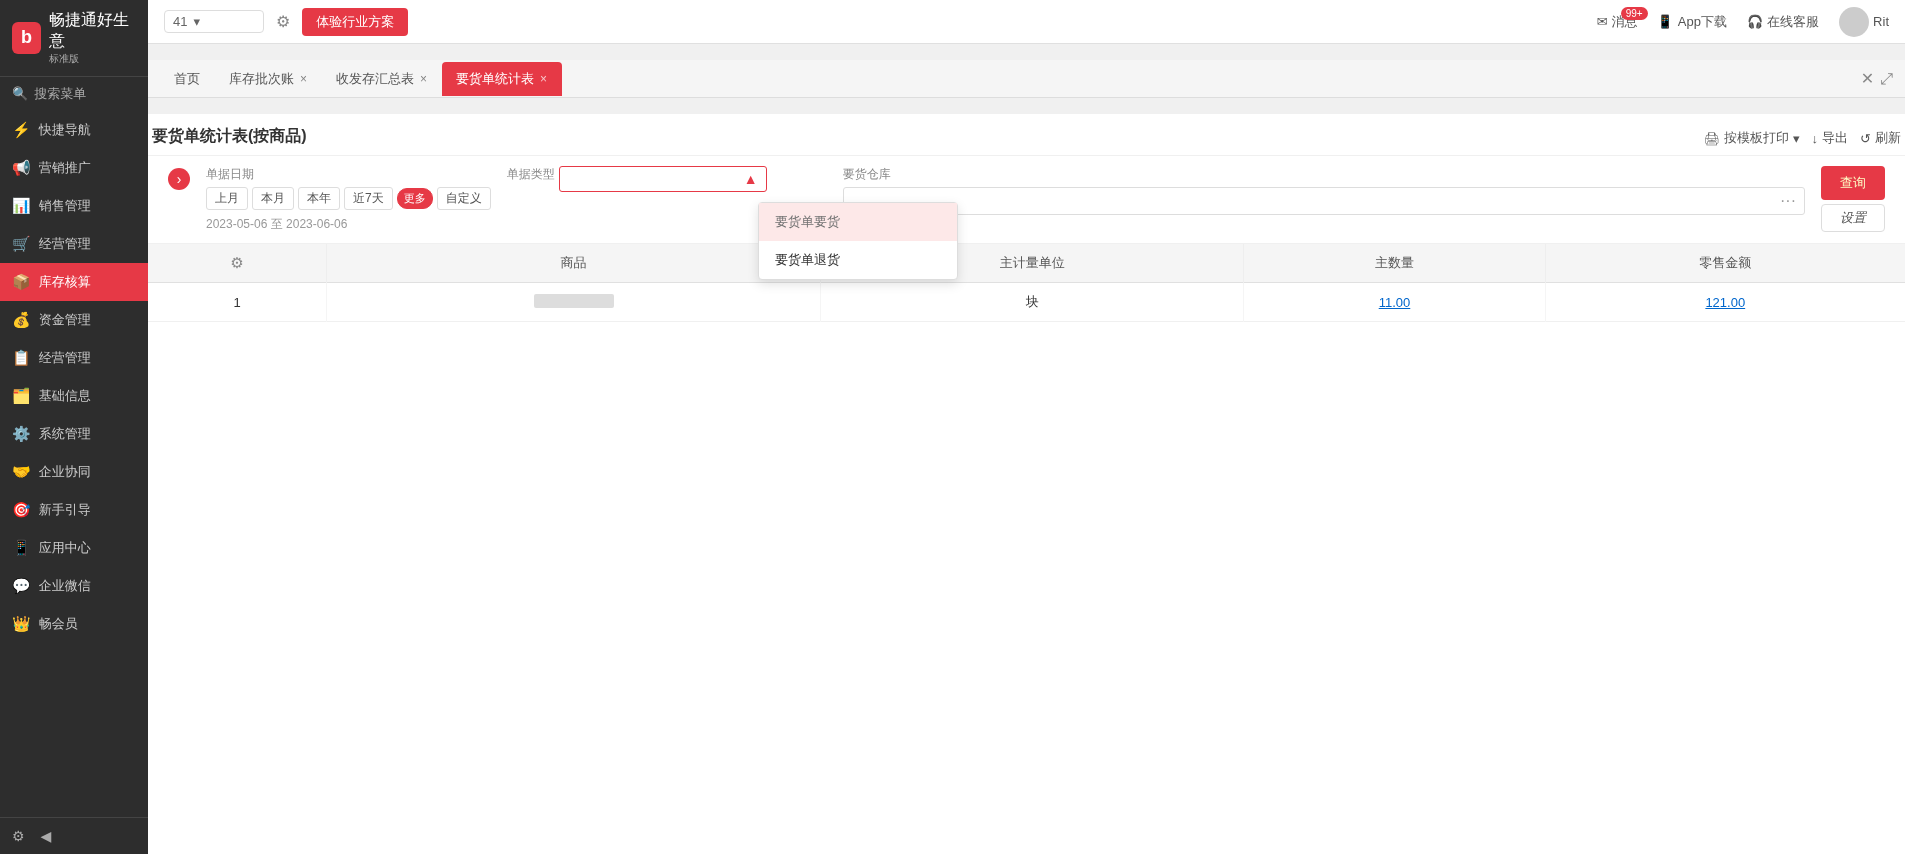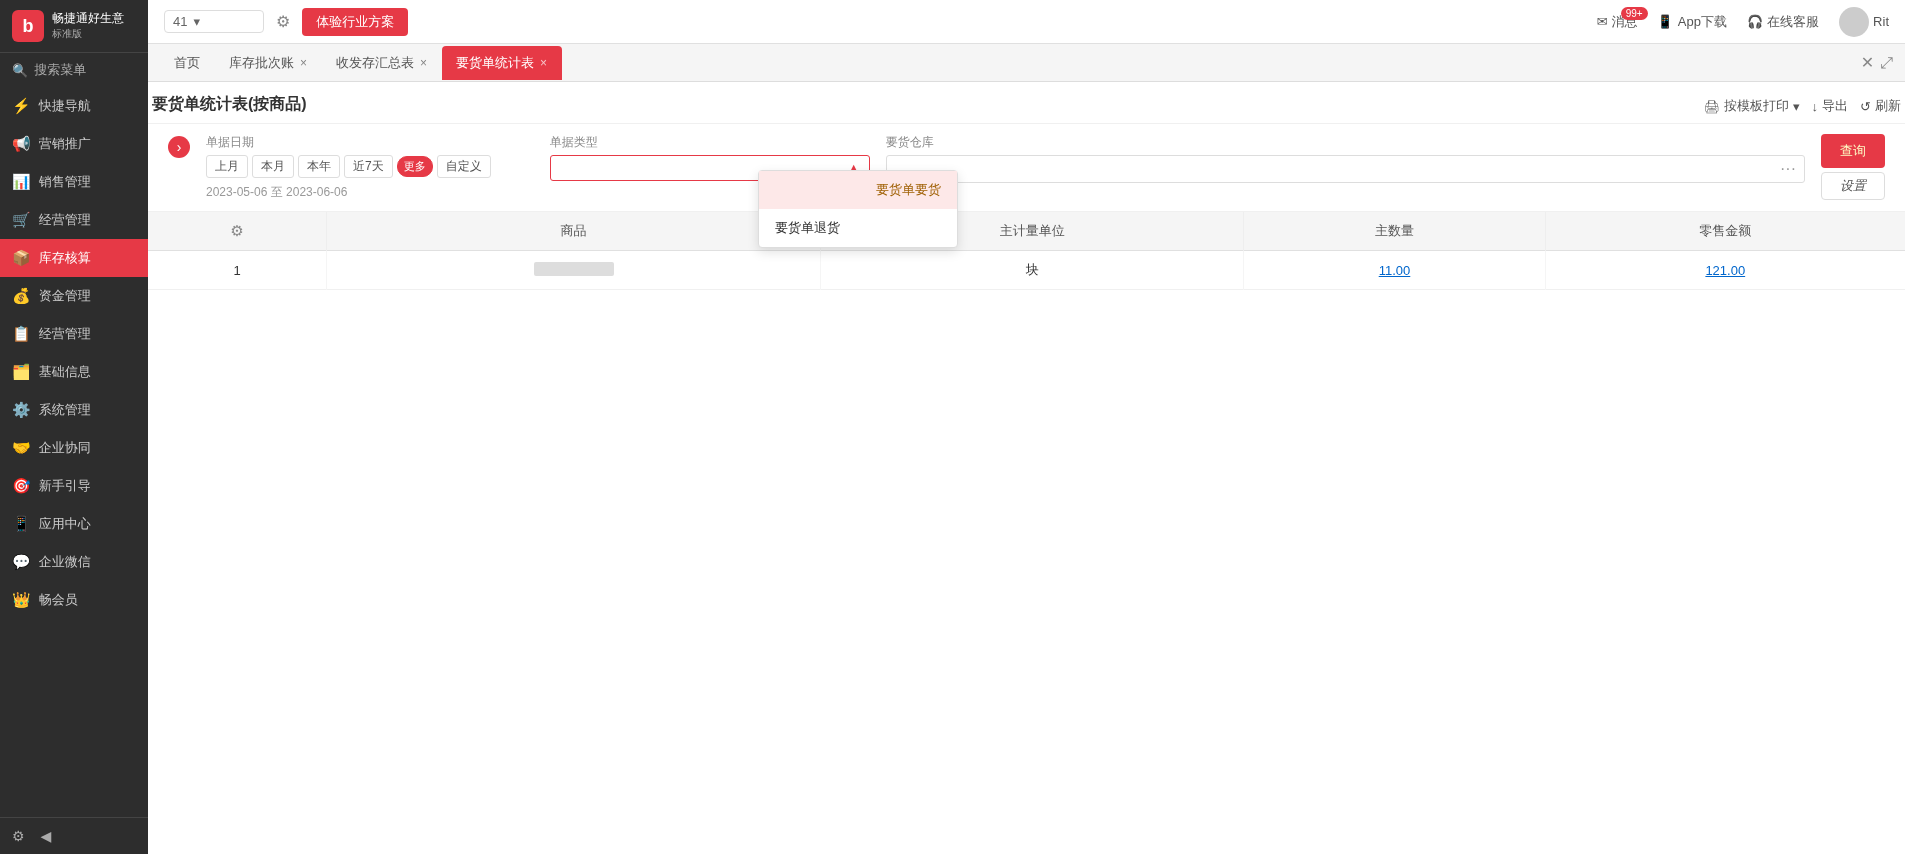--- a/index.html
+++ b/index.html
@@ -28,21 +28,21 @@
       background: #e63946;
       border-radius: 6px;
       display: flex;
       align-items: center;
       justify-content: center;
       font-size: 18px;
       font-weight: bold;
       color: #fff;
       margin-right: 8px;
     }
-    .sidebar-logo-text { font-size: 12px; line-height: 1.3; }
+    .sidebar-logo-text { font-size: 16px; line-height: 1.3; }
     .sidebar-logo-sub { font-size: 10px; color: #aaa; }
 
     .sidebar-search {
       display: flex;
       align-items: center;
       padding: 8px 12px;
       color: #aaa;
       cursor: pointer;
       font-size: 13px;
     }
@@ -72,20 +72,21 @@
     }
     .sidebar-footer-btn { color: #aaa; cursor: pointer; font-size: 14px; }
 
     
     .main {
       flex: 1;
       display: flex;
       flex-direction: column;
       height: 100%;
       overflow: hidden;
+      gap: 16px;
     }
 
     
     .topbar {
       background: #fff;
       border-bottom: 1px solid #e0e0e0;
       display: flex;
       align-items: center;
       padding: 0 16px;
       height: 44px;
@@ -281,25 +282,23 @@
     }
     .date-btn.custom { color: #555; }
     .filter-date-range {
       font-size: 12px;
       color: #999;
       margin-top: 2px;
     }
 
     .filter-type-group {
       display: flex;
-      flex-direction: column;
       gap: 4px;
       flex: 1;
       max-width: 320px;
-      margin-left: 43px;
     }
     .filter-type-input {
       display: flex;
       align-items: center;
       border: 1px solid #e63946;
       border-radius: 3px;
       padding: 4px 8px;
       background: #fff;
       position: relative;
     }
@@ -377,21 +376,21 @@
       box-shadow: 0 4px 12px rgba(0,0,0,0.12);
       width: 200px;
       z-index: 100;
     }
     .dropdown-item {
       padding: 10px 16px;
       cursor: pointer;
       font-size: 13px;
       color: #333;
     }
-    .dropdown-item.selected { background: #fde8e8; color: #a16207; text-align: right; }
+    .dropdown-item.selected { background: #fde8e8; color: #737373; }
 
     
     .table-wrap {
       padding: 0;
       overflow-x: auto;
     }
     table {
       width: 100%;
       border-collapse: collapse;
       font-size: 13px;

